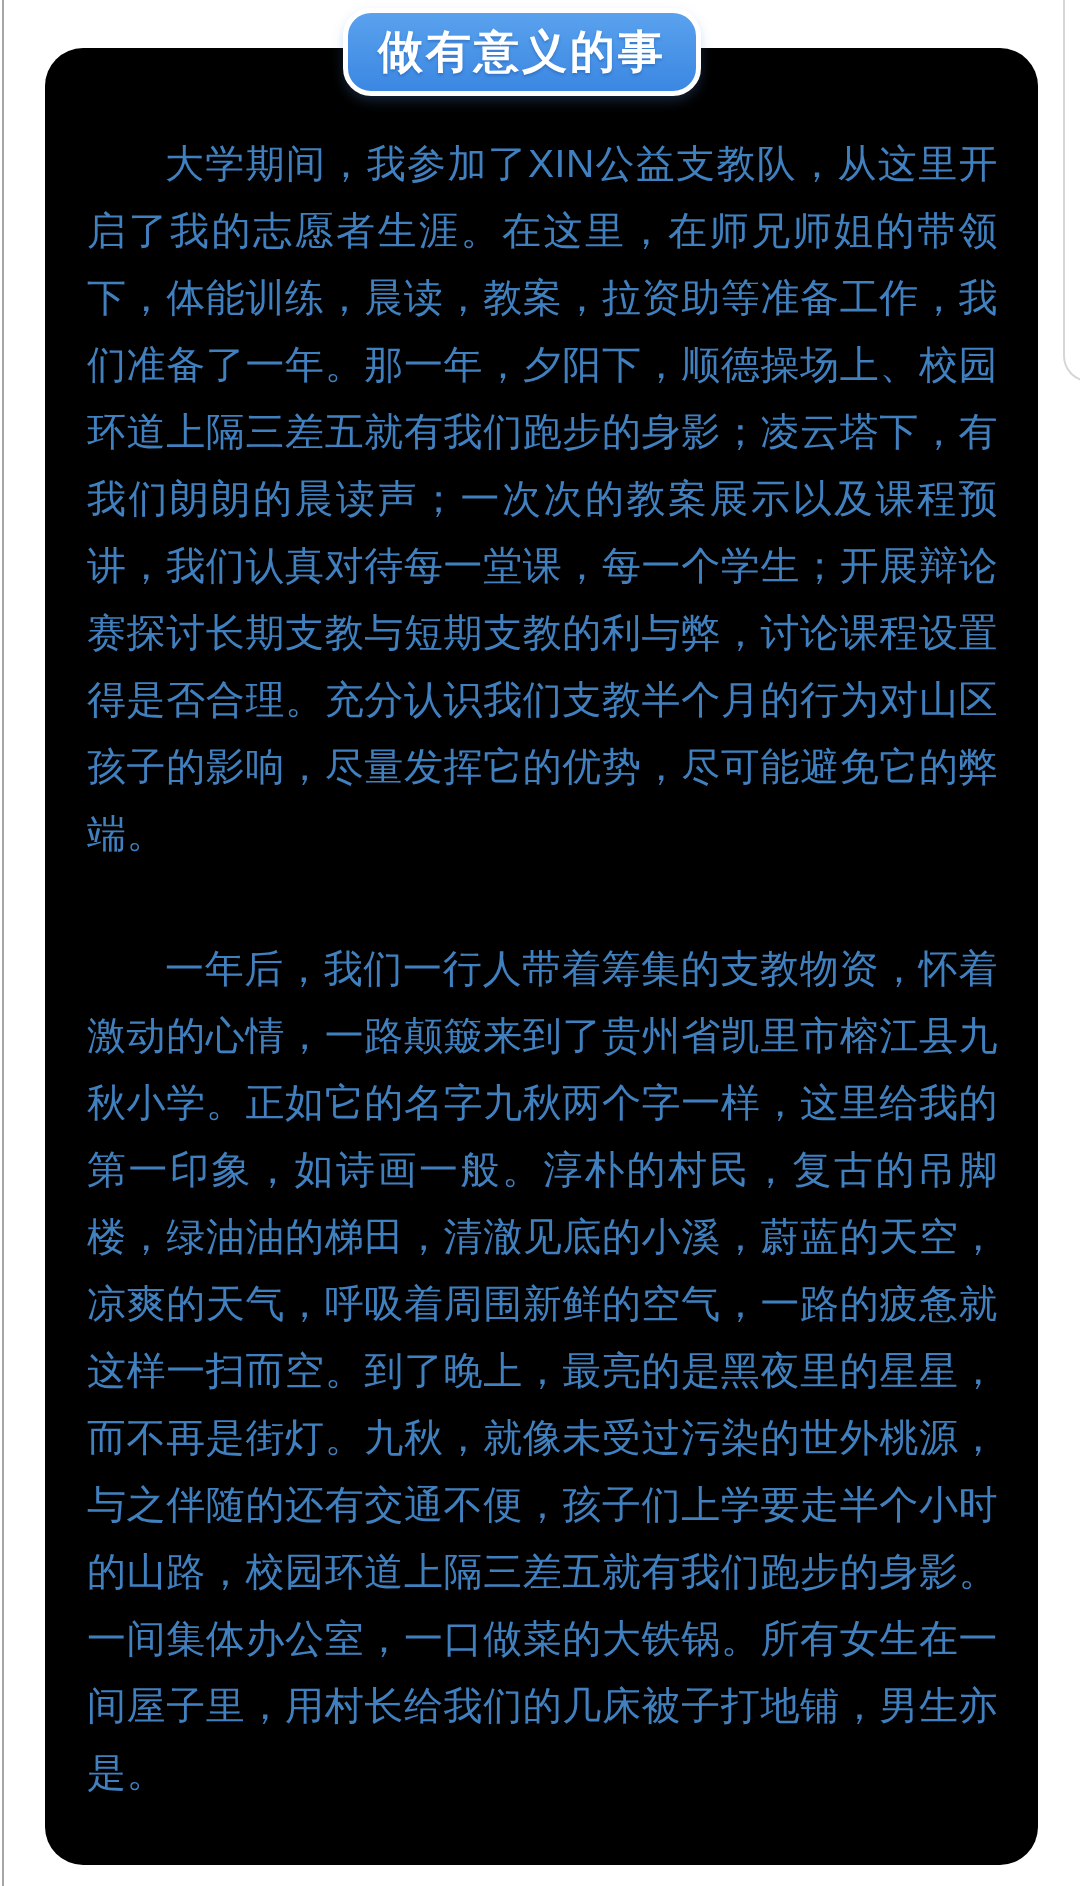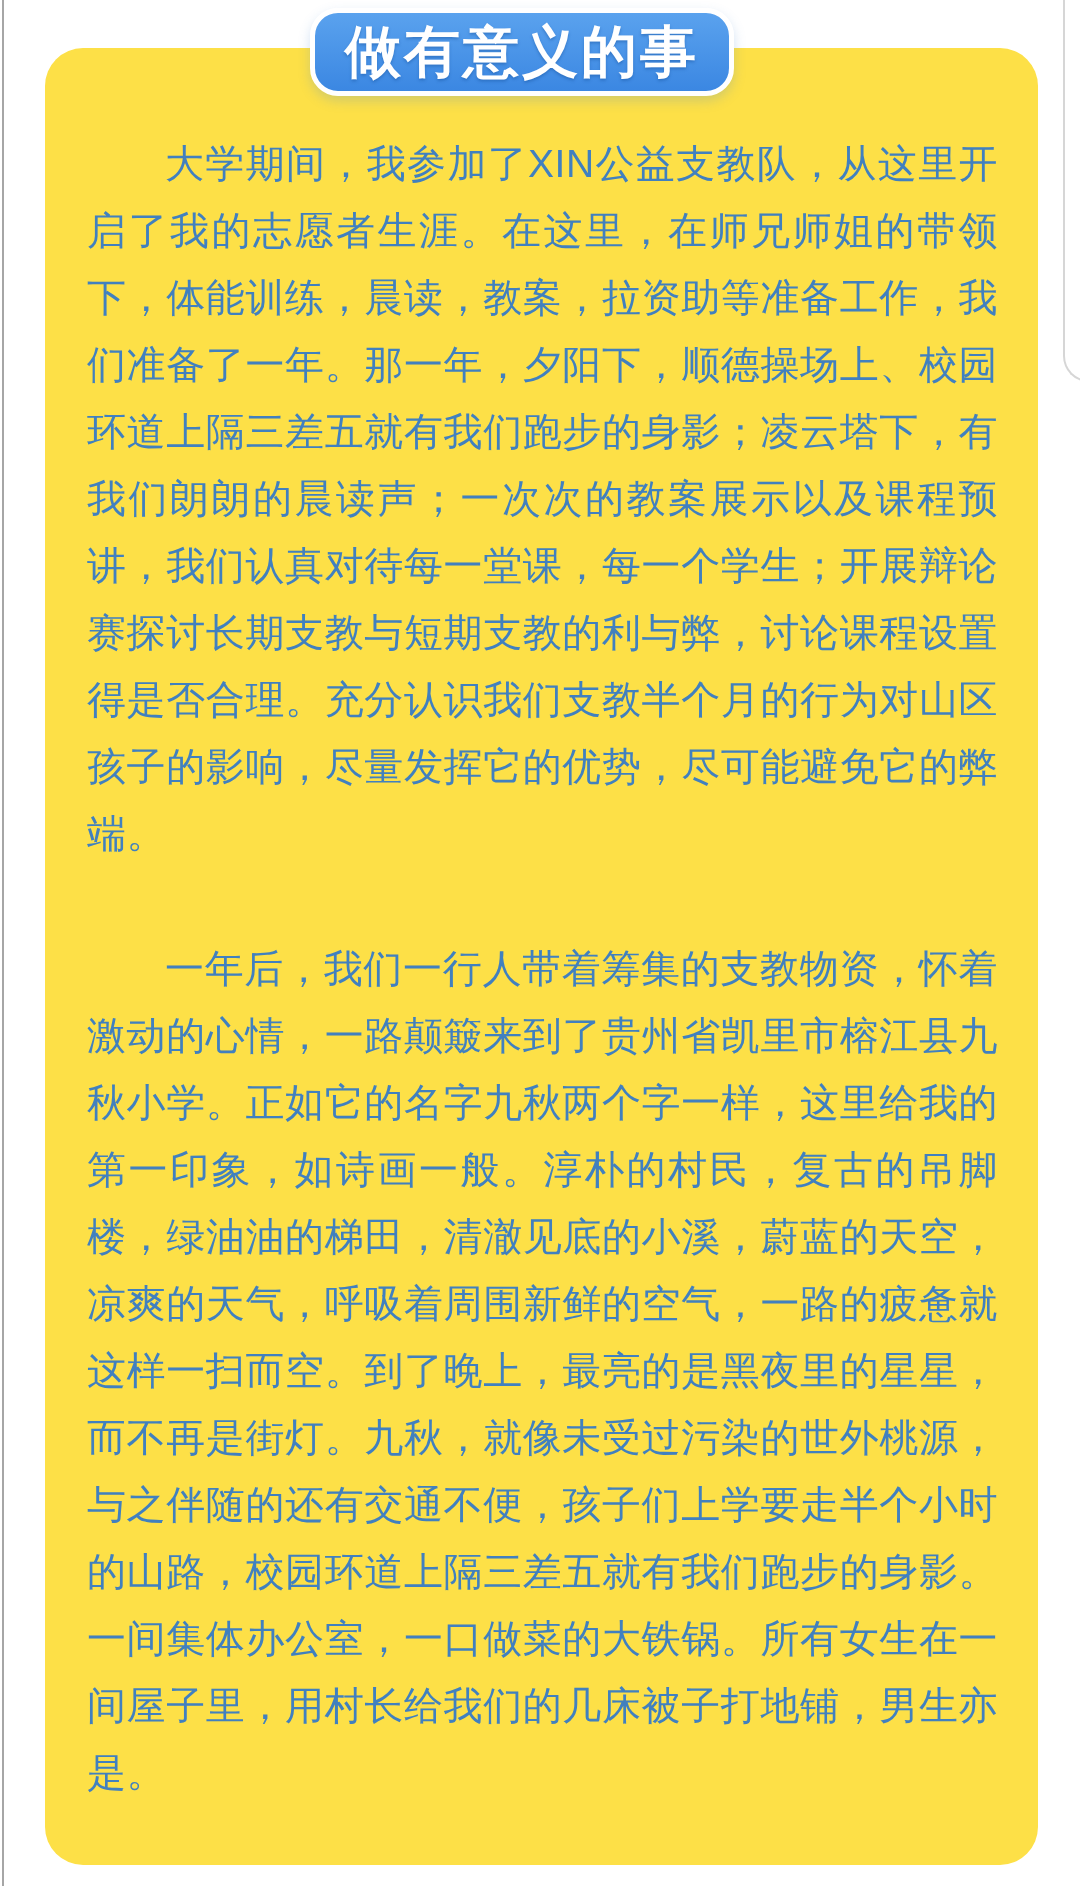--- a/index.html
+++ b/index.html
@@ -23,21 +23,21 @@
     width: 80px; height: 410px;
     background: #ffffff;
     border-left: 2px solid #d6d6d6;
     border-bottom: 2px solid #d6d6d6;
     border-bottom-left-radius: 26px;
   }
   .card {
     position: absolute;
     left: 45px; top: 48px;
     width: 993px; height: 1817px;
-    background: #fde047;
+    background: #000000;
     border-radius: 38px;
     box-sizing: border-box;
     padding: 82px 40px 0 42px;
   }
   .article {
     color: #4180bf;
     font-size: 39px;
     line-height: 67px;
     text-align: justify;
     letter-spacing: 0.5px;
@@ -51,21 +51,21 @@
     background: linear-gradient(180deg, #5aa2ee 0%, #3b87e2 100%);
     border: 5px solid #ffffff;
     border-radius: 28px;
     padding: 11px 30px;
     box-shadow: 0 5px 12px rgba(80, 140, 210, 0.25);
     white-space: nowrap;
   }
   .badge span {
     display: block;
     color: #ffffff;
-    font-size: 56px;
+    font-size: 45px;
     font-weight: bold;
     letter-spacing: 3px;
     line-height: 56px;
     text-shadow: 0 2px 3px rgba(25, 85, 160, 0.45);
   }
 </style>
 </head>
 <body>
 
 <div class="edge-line"></div>

